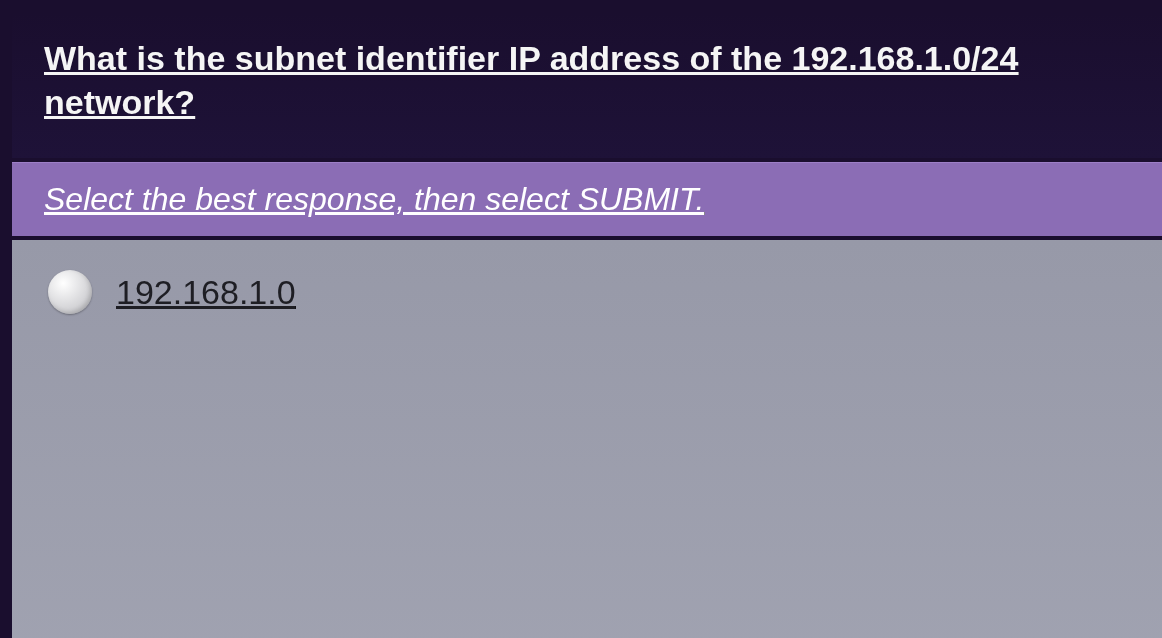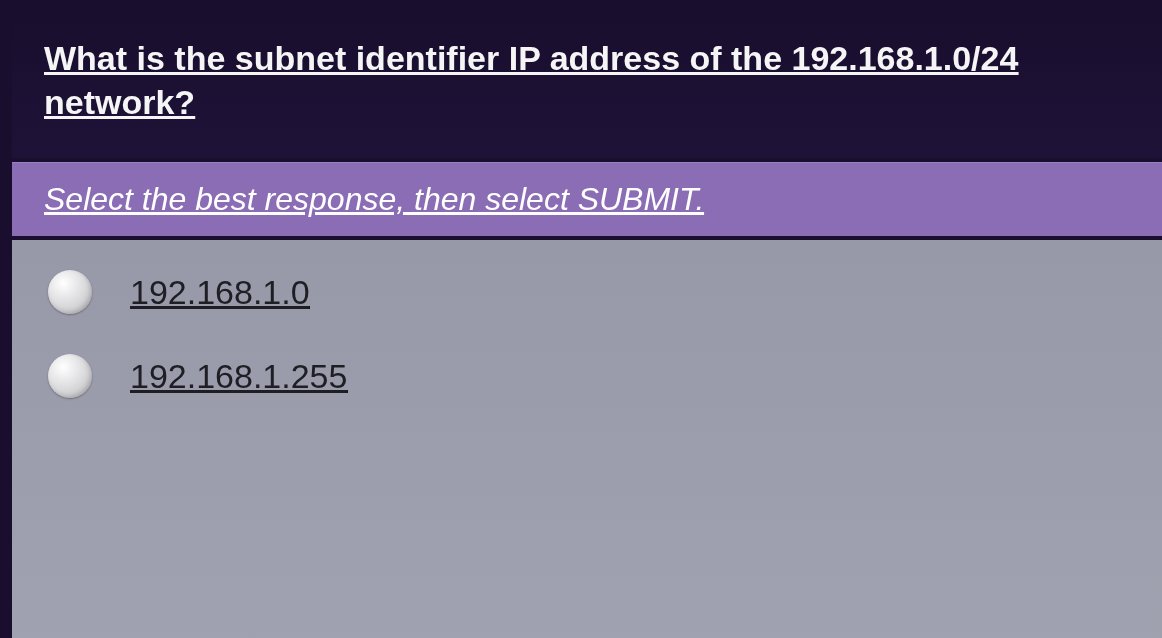--- a/index.html
+++ b/index.html
@@ -40,21 +40,20 @@
     .options-area {
       background: linear-gradient(to bottom, #9799a8, #a5a7b5);
       padding: 22px 28px;
       height: 100%;
     }
     .option-row {
       display: flex;
       align-items: center;
       margin-bottom: 32px;
       cursor: pointer;
-      gap: 14px;
     }
     .radio-circle {
       width: 44px;
       height: 44px;
       border-radius: 50%;
       background: radial-gradient(circle at 35% 30%, #ffffff, #d5d5d8 60%, #b8b8bd);
       box-shadow: inset -2px -2px 4px rgba(0,0,0,0.15), 0 1px 2px rgba(0,0,0,0.3);
       flex-shrink: 0;
       margin-right: 20px;
     }
@@ -78,18 +77,14 @@
 <div class="options-area">
 
   <div class="option-row">
     <div class="radio-circle"></div>
     <div class="option-label">192.168.1.0</div>
   </div>
 
 
 
 
-  <div class="option-row">
-    <div class="radio-circle"></div>
-    <div class="option-label">192.168.1.255</div>
-  </div>
 
 </div>
 
 </body></html>

